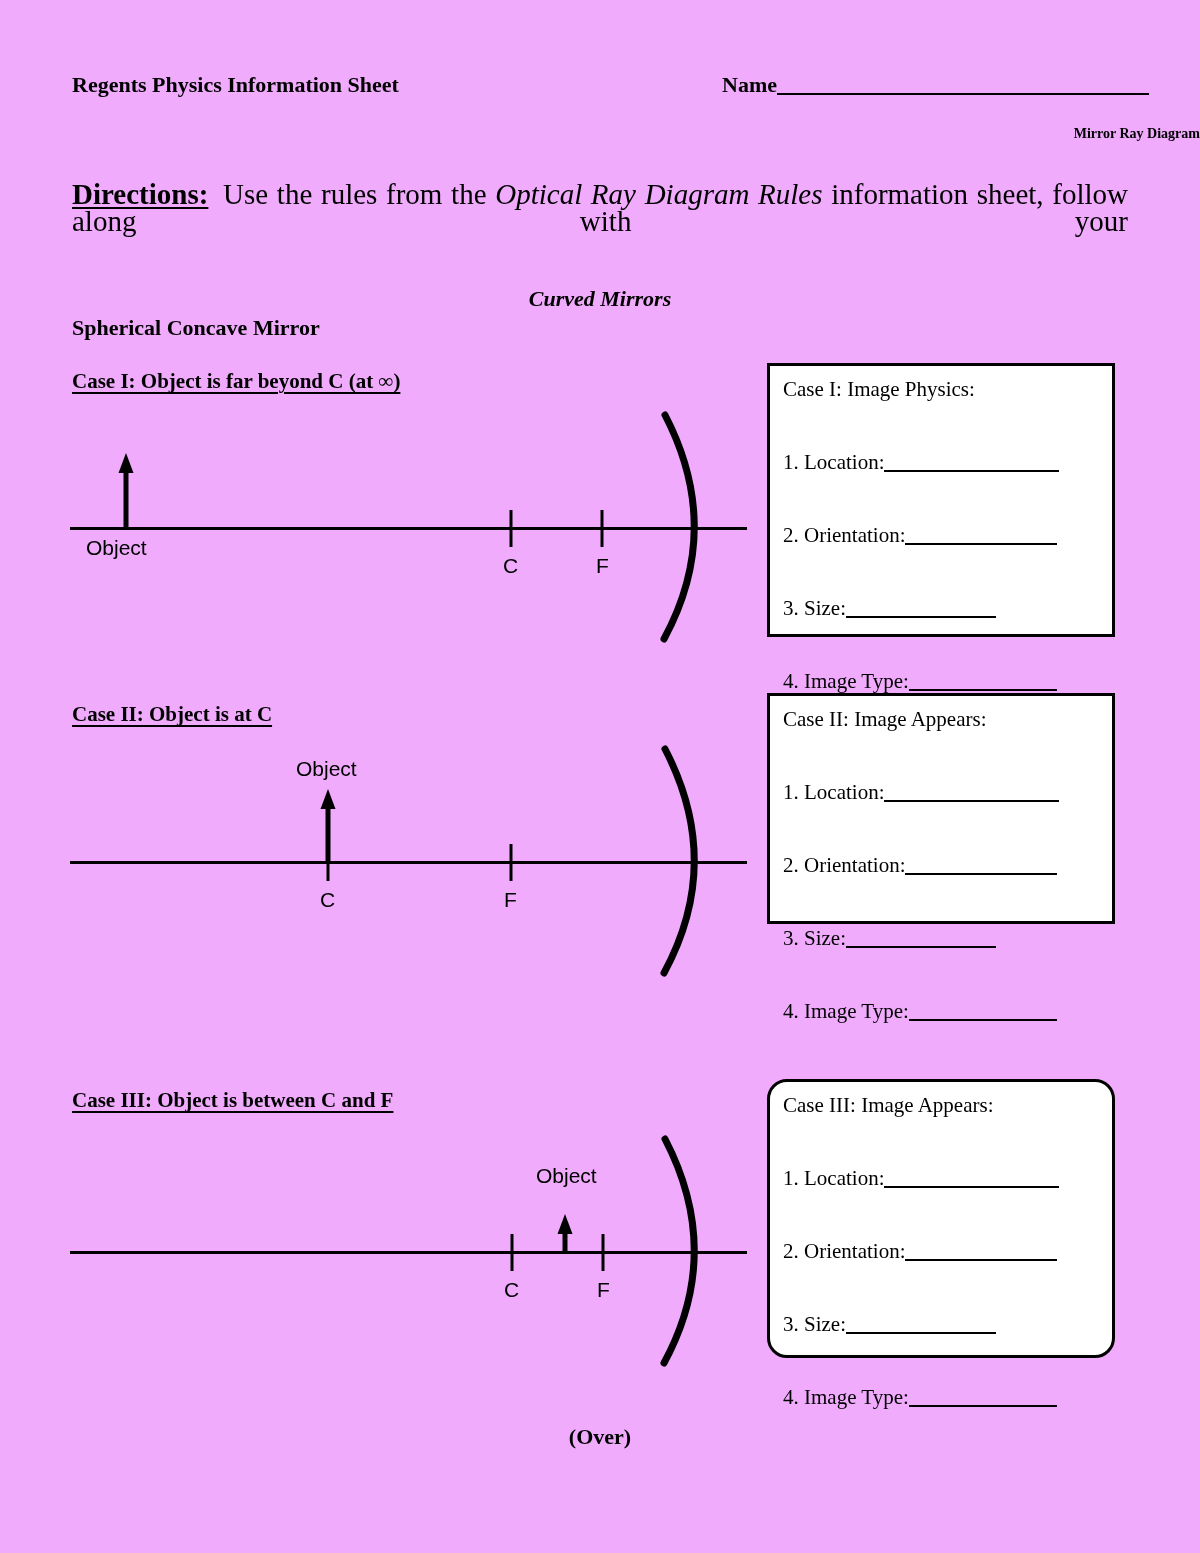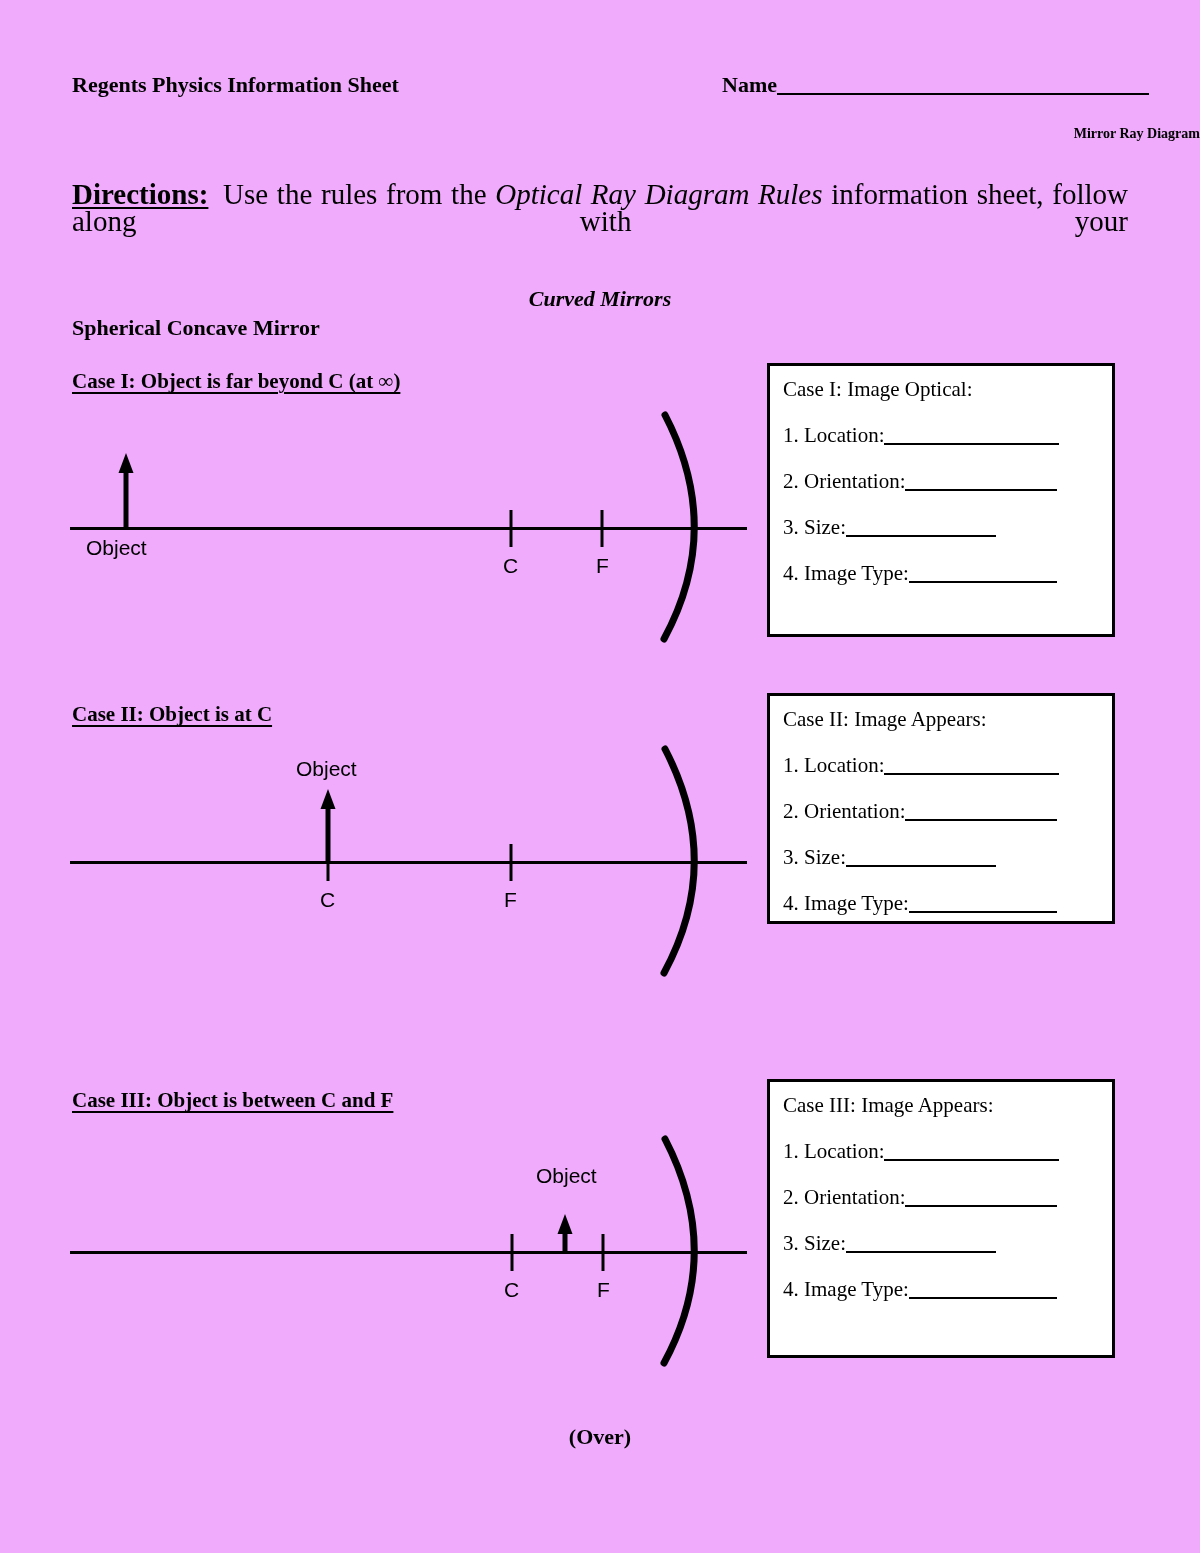--- a/index.html
+++ b/index.html
@@ -38,22 +38,22 @@
   .diagram-svg { position:absolute; overflow:visible; }
   .dlabel { position:absolute; font-family:"Liberation Sans", sans-serif; font-size:21px; white-space:nowrap; }
 
   .answer-box {
     position:absolute; left:767px; width:348px; box-sizing:border-box;
     border:3px solid #000; background:#fff;
     font-size:21px; line-height:26px; padding:10px 10px 0 13px;
   }
   .box1 { top:363px; height:274px; }
   .box2 { top:693px; height:231px; }
-  .box3 { top:1079px; height:279px; }
-  .field { margin-top:20px; white-space:nowrap; }
+  .box3 { top:1079px; height:279px;border-radius:20px; }
+  .field { margin-top:47px; white-space:nowrap; }
   .blank-location   { width:175px; }
   .blank-orientation{ width:152px; }
   .blank-size       { width:150px; }
   .blank-imagetype  { width:148px; }
 
   .footer-over { left:0; top:1424px; width:1200px; text-align:center; font-size:22px; font-weight:bold; }
 
   svg line, svg path { stroke:#000; }
 </style>
 </head>
@@ -83,21 +83,21 @@
     <line x1="602" y1="510" x2="602" y2="547" stroke-width="3"></line>
     <line x1="126" y1="468" x2="126" y2="527" stroke-width="5"></line>
     <polygon points="126,453 118.5,473 133.5,473" fill="#000"></polygon>
     <path d="M 665 415 Q 724 528.5 664 639" fill="none" stroke-width="7" stroke-linecap="round"></path>
   </svg>
   <span class="dlabel" style="left:86px; top:536px;">Object</span>
   <span class="dlabel" style="left:503px; top:554px;">C</span>
   <span class="dlabel" style="left:596px; top:554px;">F</span>
 
   <div class="answer-box box1">
-    <div class="box-title">Case I: Image Optical:</div>
+    <div class="box-title">Case I: Image Physics:</div>
     <div class="field"><span>1. Location:</span><span class="blank blank-location"></span></div>
     <div class="field"><span>2. Orientation:</span><span class="blank blank-orientation"></span></div>
     <div class="field"><span>3. Size:</span><span class="blank blank-size"></span></div>
     <div class="field"><span>4. Image Type:</span><span class="blank blank-imagetype"></span></div>
   </div>
 
   <div class="abs case-heading case2-heading">Case II: Object is at C</div>
 
   <svg class="diagram-svg" style="left:60px; top:742px;" width="700" height="245" viewBox="60 742 700 245">
     <line x1="70" y1="862.5" x2="747" y2="862.5" stroke-width="3"></line>

